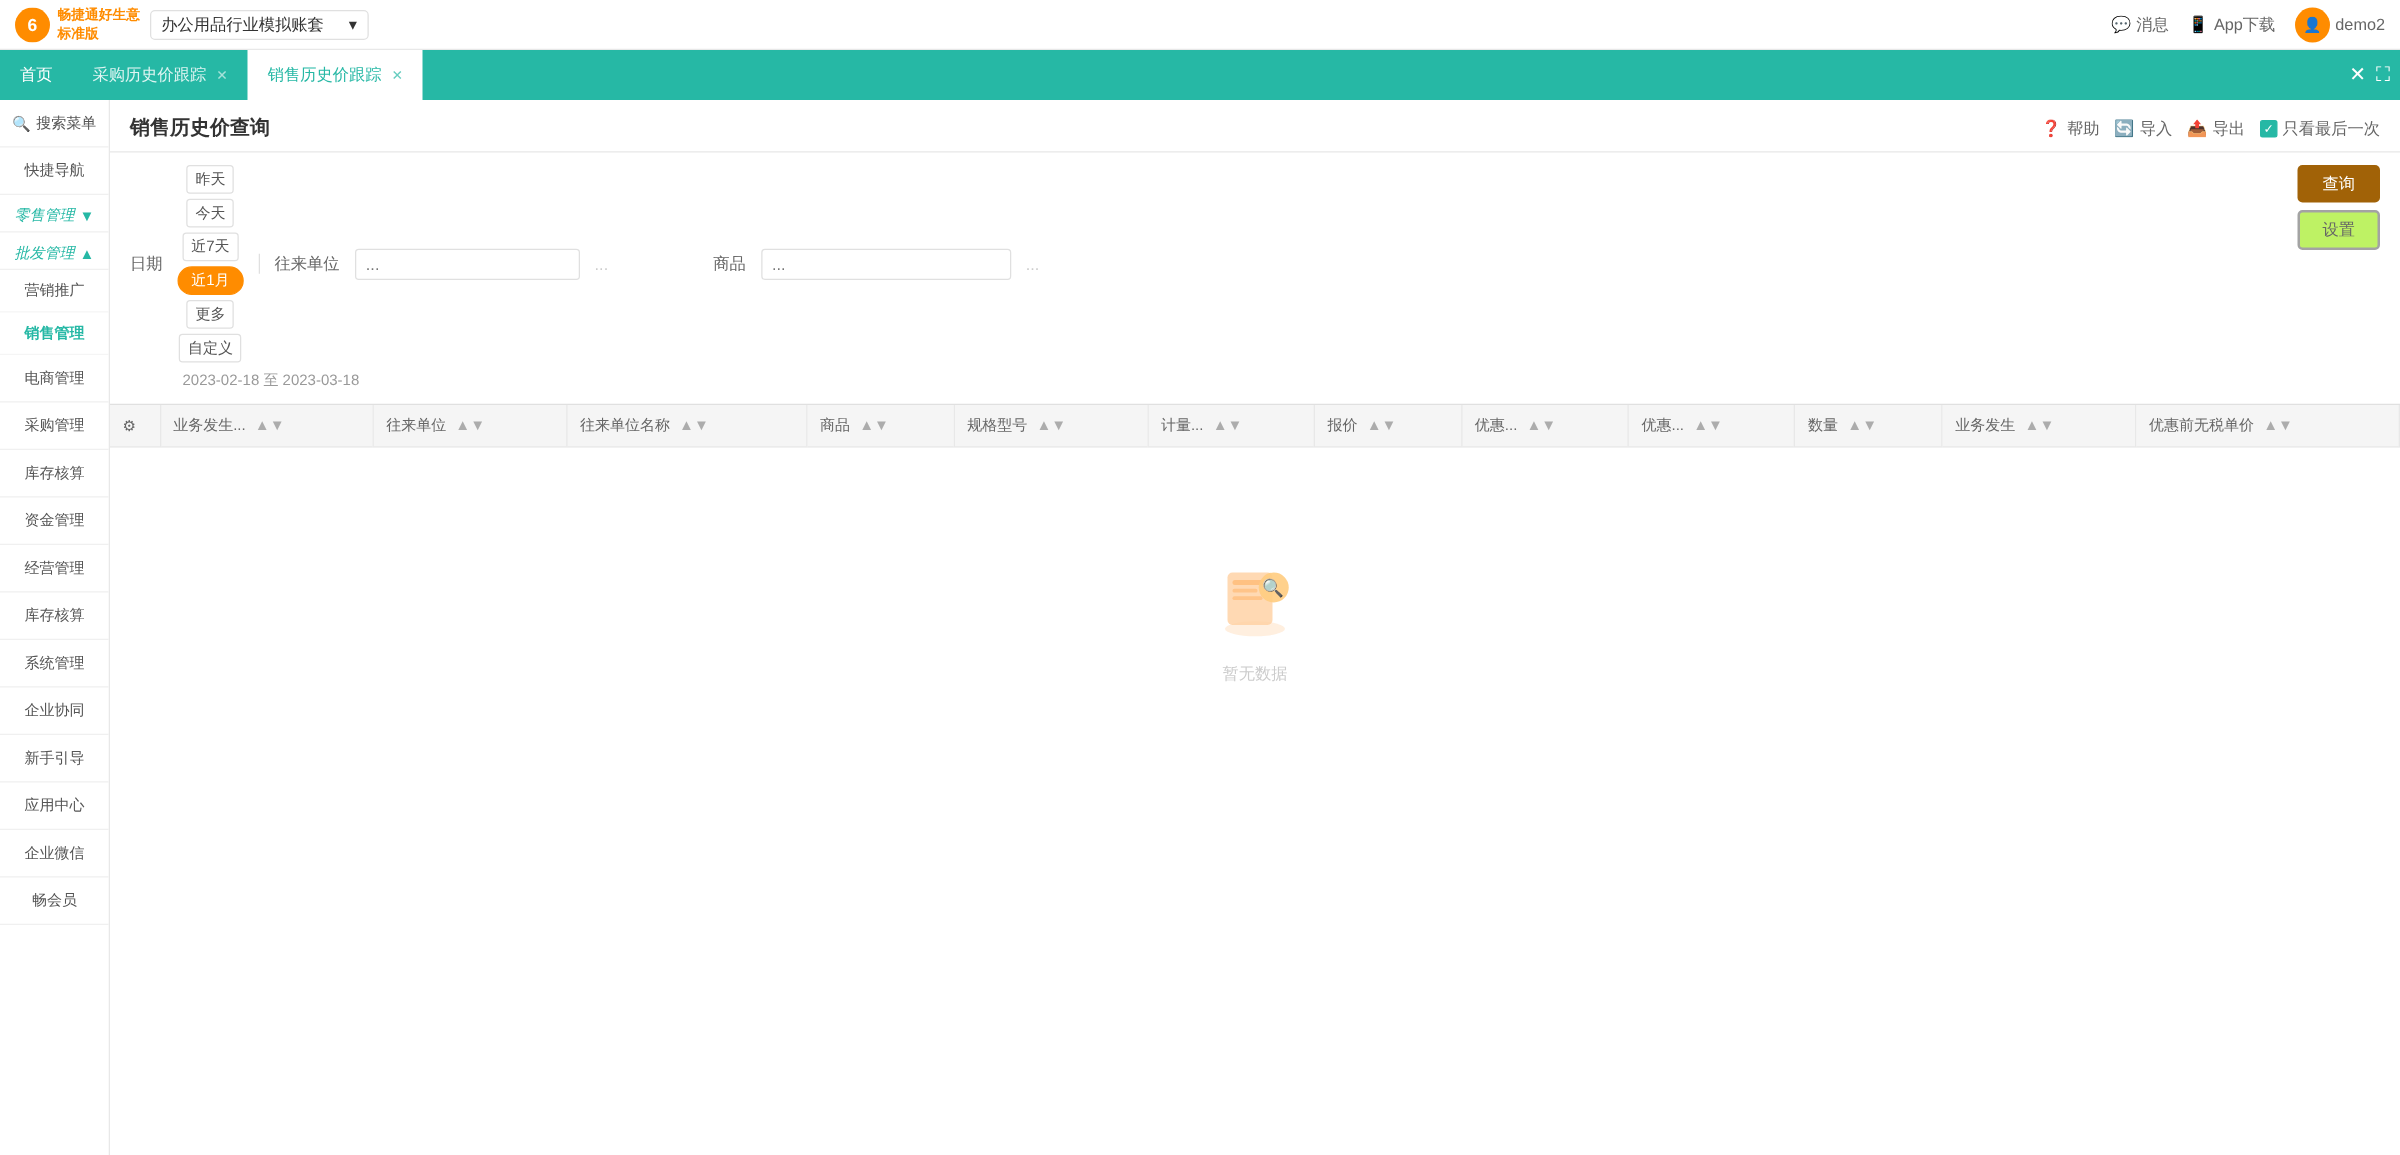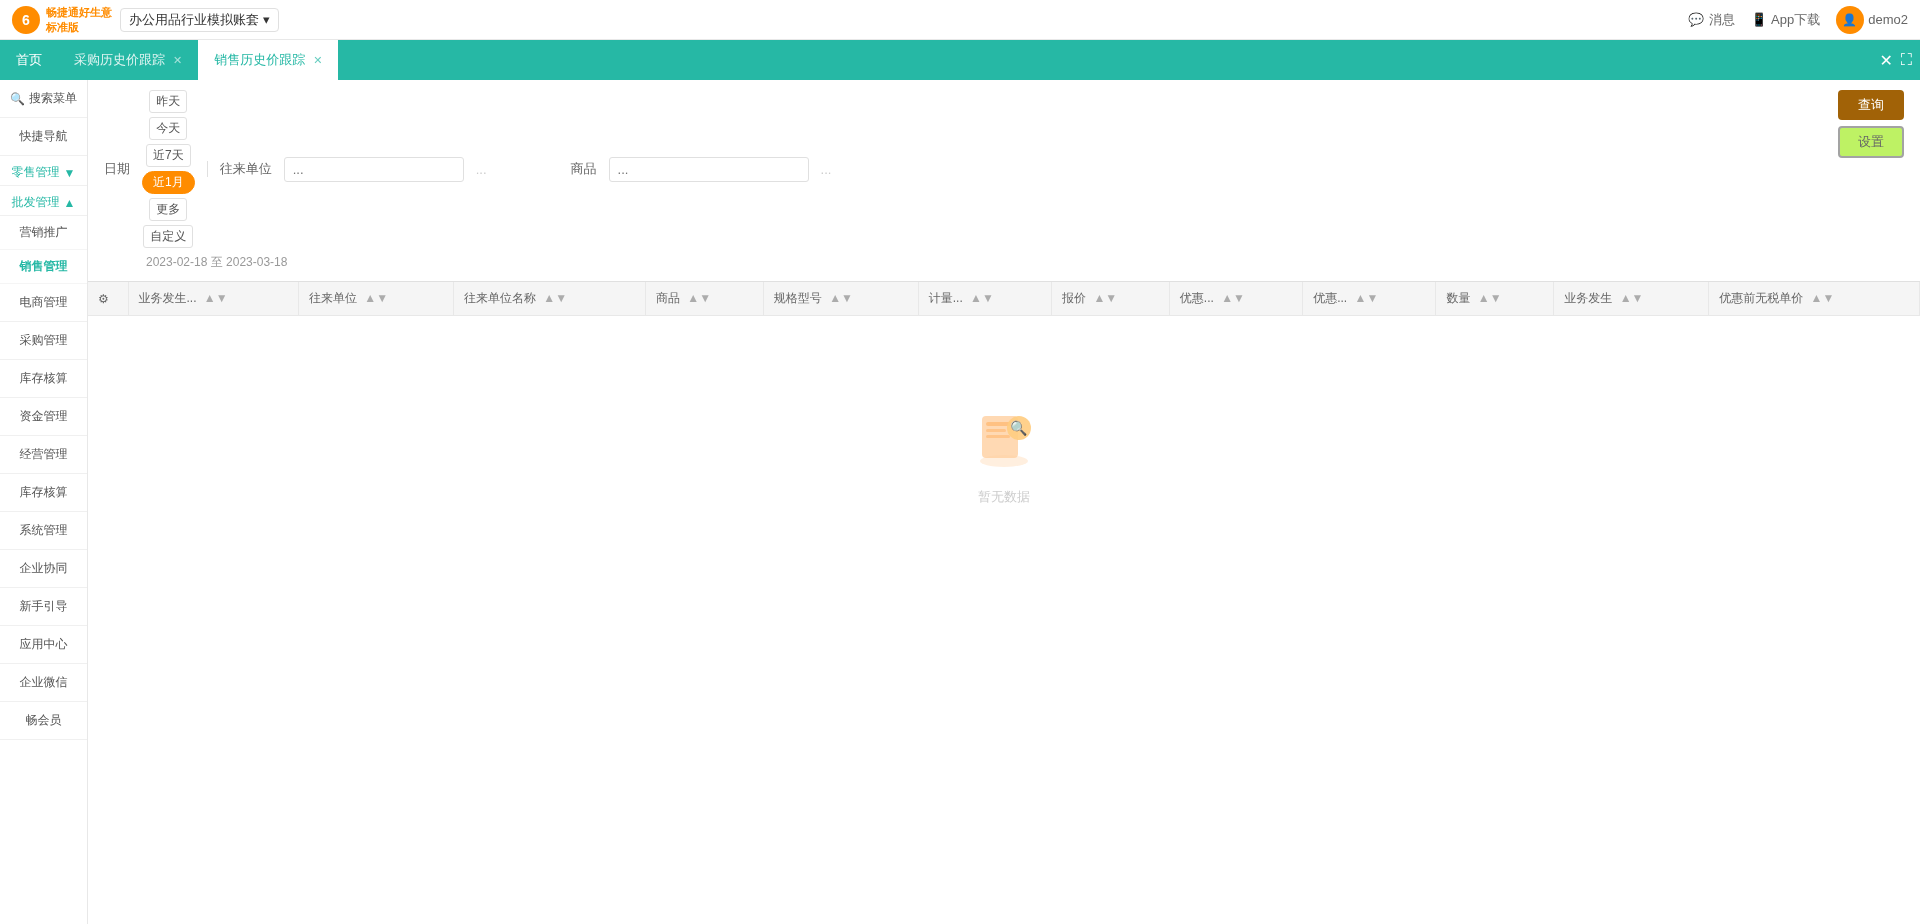--- a/index.html
+++ b/index.html
@@ -31,21 +31,21 @@
     }
     .logo-text {
       font-size: 11px;
       color: #ff8c00;
       line-height: 1.3;
       font-weight: bold;
     }
     .dropdown-selector {
       display: flex;
       align-items: center;
-      gap: 4px;
+      gap: 20px;
       padding: 2px 8px;
       border: 1px solid #e0e0e0;
       border-radius: 4px;
       cursor: pointer;
       color: #333;
       font-size: 13px;
     }
     .top-header-right {
       display: flex;
       align-items: center;
@@ -150,20 +150,21 @@
     .sidebar-section {
       padding: 8px 8px 4px 8px;
       color: #26b8a5;
       font-size: 12px;
       cursor: pointer;
       display: flex;
       align-items: center;
       justify-content: center;
       gap: 4px;
       border-bottom: 1px solid #f0f0f0;
+      font-style: italic;
     }
     .sidebar-sub-item {
       padding: 8px 8px;
       text-align: center;
       cursor: pointer;
       color: #555;
       font-size: 12px;
       border-bottom: 1px solid #f5f5f5;
     }
     .sidebar-sub-item.active {
@@ -462,20 +463,41 @@
       <span>企业微信</span>
     </div>
     <div class="sidebar-item">
       <span>畅会员</span>
     </div>
   </div>
 
   <div class="content-area">
     <div class="page-content">
 
+      <div class="page-header">
+        <span class="page-title">销售历史价查询</span>
+        <div class="page-actions">
+          <div class="action-link">
+            <span>❓</span>
+            <span>帮助</span>
+          </div>
+          <div class="action-link">
+            <span>🔄</span>
+            <span>导入</span>
+          </div>
+          <div class="action-link">
+            <span>📤</span>
+            <span>导出</span>
+          </div>
+          <label class="checkbox-label">
+            <div class="checkbox-checked">✓</div>
+            <span>只看最后一次</span>
+          </label>
+        </div>
+      </div>
 
       <div style="padding: 10px 16px; border-bottom: 1px solid #e0e0e0; display: flex; align-items: flex-start; gap: 0;">
         <div style="flex: 1;">
 
           <div style="display: flex; align-items: center; gap: 12px; margin-bottom: 6px;">
             <span class="filter-label">日期</span>
             <div class="date-shortcuts">
               <button class="date-btn">昨天</button>
               <button class="date-btn">今天</button>
               <button class="date-btn">近7天</button>

